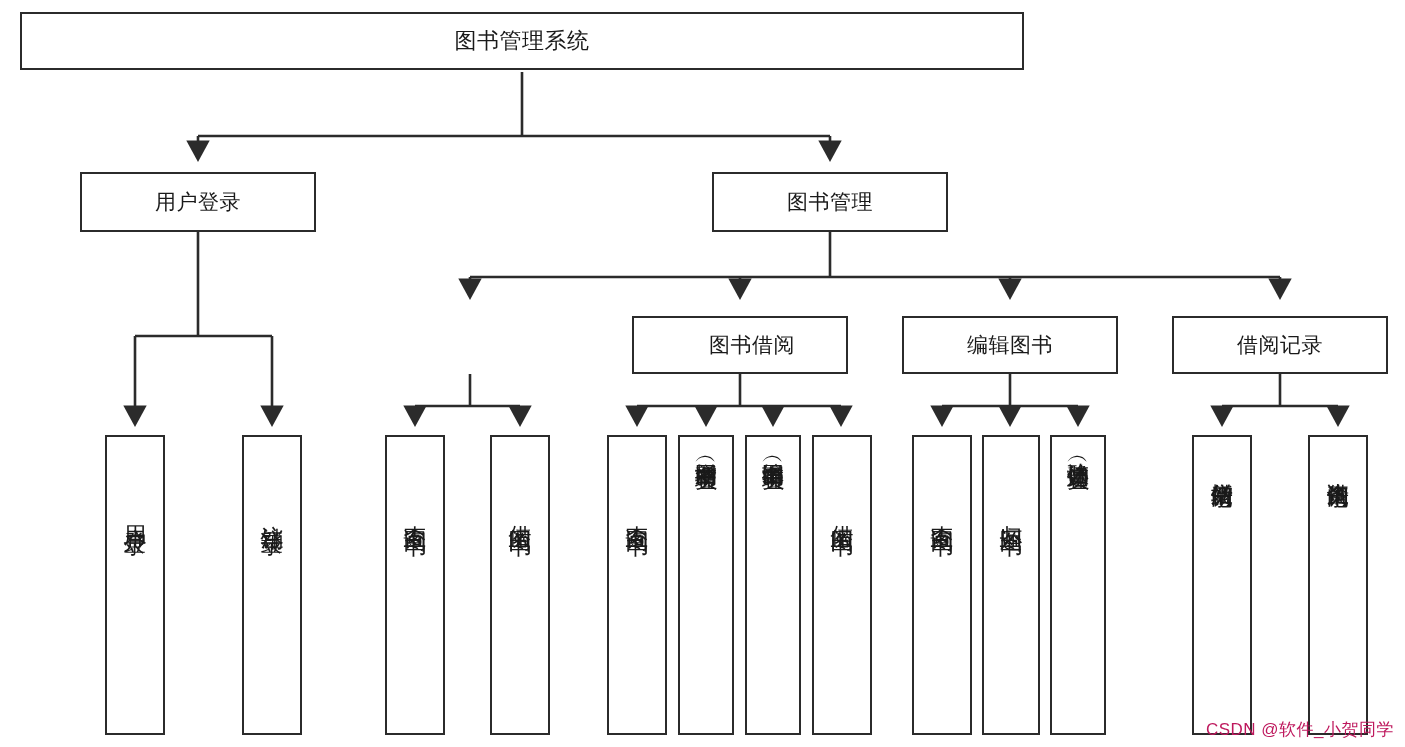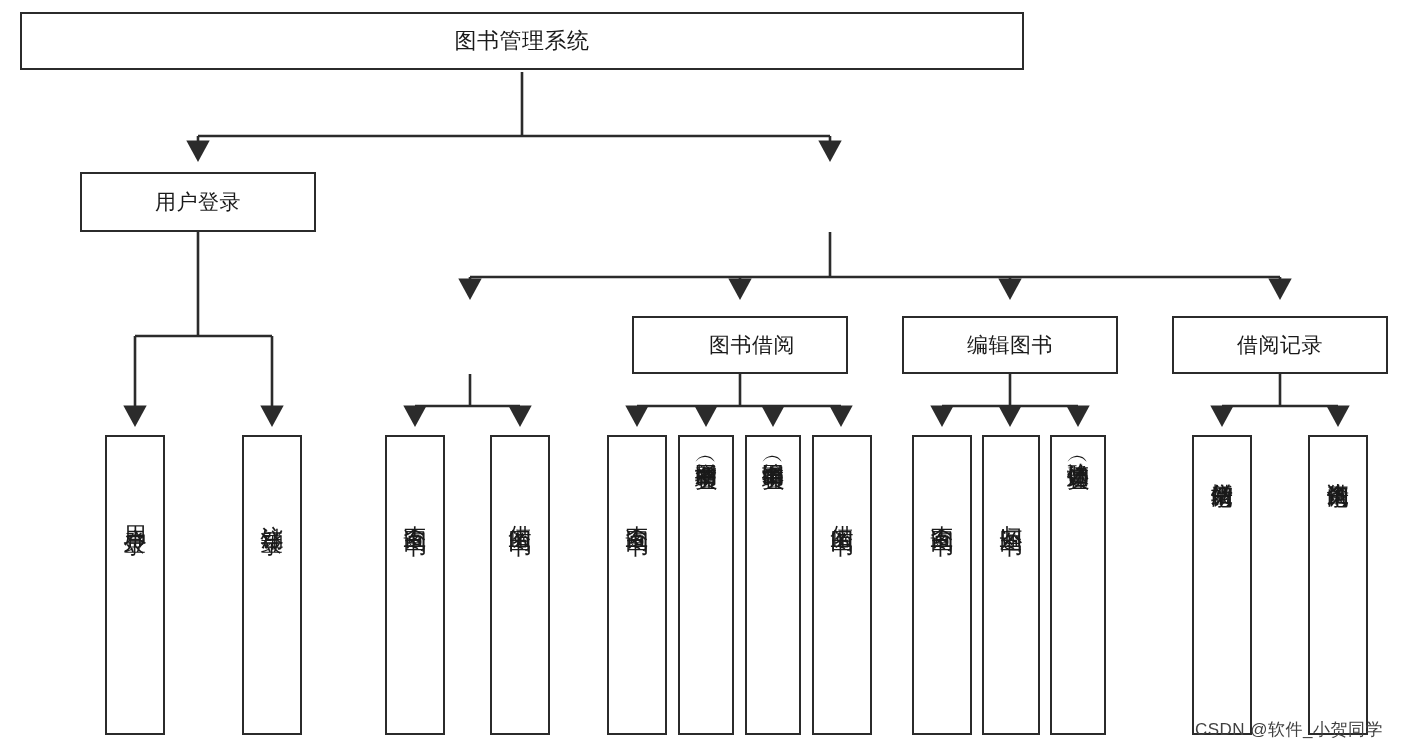--- a/index.html
+++ b/index.html
@@ -61,24 +61,24 @@
     letter-spacing: 3px;
     white-space: nowrap;
   }
   
   .node.vert.tall .lbl {
     font-size: 22px;
     letter-spacing: 1px;
   }
   .watermark {
     position: absolute;
-    right: 22px;
+    right: 11px;
     bottom: 6px;
     font-size: 17px;
-    color: #404040;
+    color: #be185d;
     letter-spacing: 0.5px;
     white-space: nowrap;
   }
 </style>
 </head>
 <body>
 
 <div id="stage">
 
   <svg id="edges" viewBox="0 0 1405 747" width="1405" height="747">
@@ -131,20 +131,23 @@
     </g>
   </svg>
 
   <div class="node horiz root" style="left:20px; top:12px; width:1004px; height:58px;">
     <span class="lbl">图书管理系统</span>
   </div>
 
   <div class="node horiz" style="left:80px; top:172px; width:236px; height:60px;">
     <span class="lbl">用户登录</span>
   </div>
+  <div class="node horiz" style="left:712px; top:172px; width:236px; height:60px;">
+    <span class="lbl">图书管理</span>
+  </div>
 
   <div class="node horiz" style="left:632px; top:316px; width:216px; height:58px;padding-left:24px;">
     <span class="lbl">图书借阅</span>
   </div>
   <div class="node horiz" style="left:902px; top:316px; width:216px; height:58px;">
     <span class="lbl">编辑图书</span>
   </div>
   <div class="node horiz" style="left:1172px; top:316px; width:216px; height:58px;">
     <span class="lbl">借阅记录</span>
   </div>

